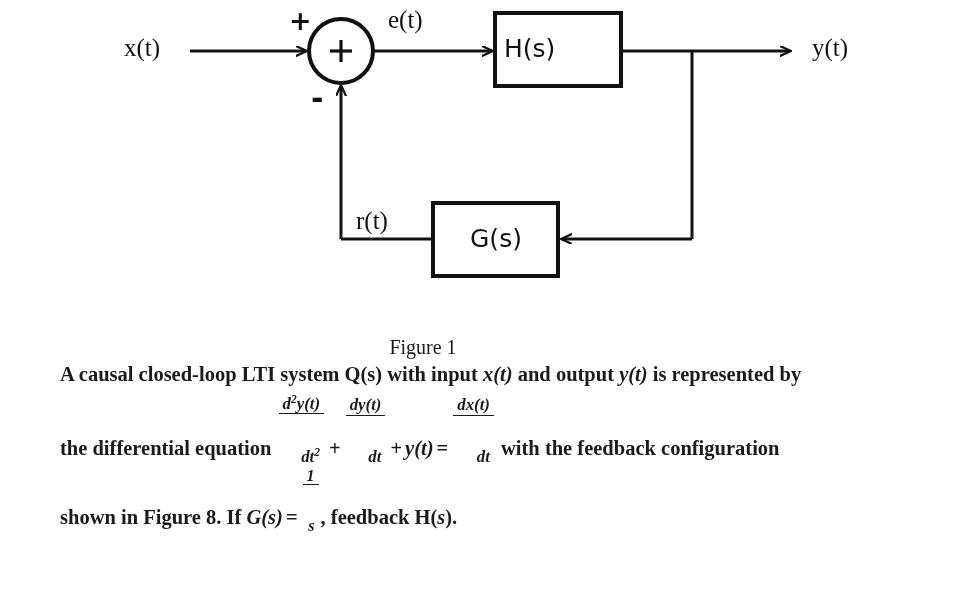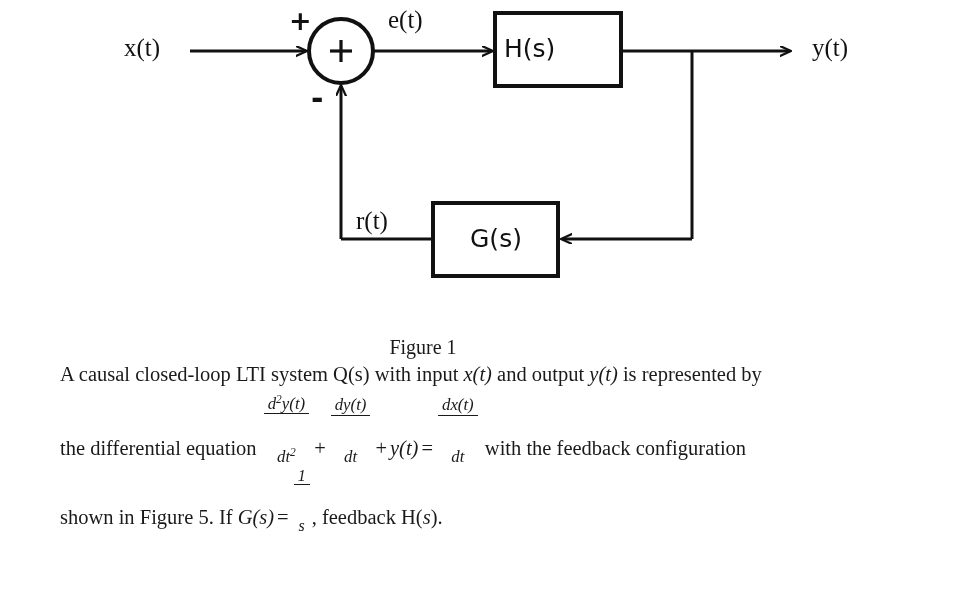--- a/index.html
+++ b/index.html
@@ -86,37 +86,38 @@
   
   #problem-text {
     position: absolute;
     left: 60px;
     top: 355px;
     width: 880px;
     font-family: "Liberation Serif", serif;
     font-size: 20.5px;
     color: #1a1a1a;
     line-height: 38px;
+    font-weight: bold;
   }
   .text-line {
     display: block;
     white-space: nowrap;
   }
   .mathvar {
     font-style: italic;
     font-family: "Liberation Serif", serif;
   }
   .mathbold {
     font-style: italic;
     font-family: "Liberation Serif", serif;
   }
   .frac {
     display: inline-block;
     vertical-align: -0.42em;
-    text-align: center;
+    text-align: right;
     font-style: italic;
     font-size: 0.82em;
     line-height: 1.08;
     margin: 0 2px;
   }
   .frac .num {
     display: block;
     padding: 0 4px;
     border-bottom: 1.2px solid #1a1a1a;
   }
@@ -205,18 +206,18 @@
 
     <span class="text-line">
       <span>A causal closed-loop LTI system Q(s) with input </span><span class="mathvar">x(t)</span><span> and output </span><span class="mathvar">y(t)</span><span> is represented by</span>
     </span>
 
     <span class="text-line">
       <span>the differential equation </span><span class="frac"><span class="num"><span>d</span><sup class="expo">2</sup><span>y(t)</span></span><span class="den"><span>dt</span><sup class="expo">2</sup></span></span><span class="op">+</span><span class="frac"><span class="num">dy(t)</span><span class="den">dt</span></span><span class="op">+</span><span class="mathvar">y(t)</span><span class="op">=</span><span class="frac"><span class="num">dx(t)</span><span class="den">dt</span></span><span> with the feedback configuration</span>
     </span>
 
     <span class="text-line">
-      <span>shown in Figure 5.  If </span><span class="mathbold">G(s)</span><span class="op">=</span><span class="frac small"><span class="num">1</span><span class="den">s</span></span><span>, feedback H(</span><span class="mathvar">s</span><span>).</span>
+      <span>shown in Figure 8.  If </span><span class="mathbold">G(s)</span><span class="op">=</span><span class="frac small"><span class="num">1</span><span class="den">s</span></span><span>, feedback H(</span><span class="mathvar">s</span><span>).</span>
     </span>
 
   </div>
 
 </div>
 
 </body></html>

